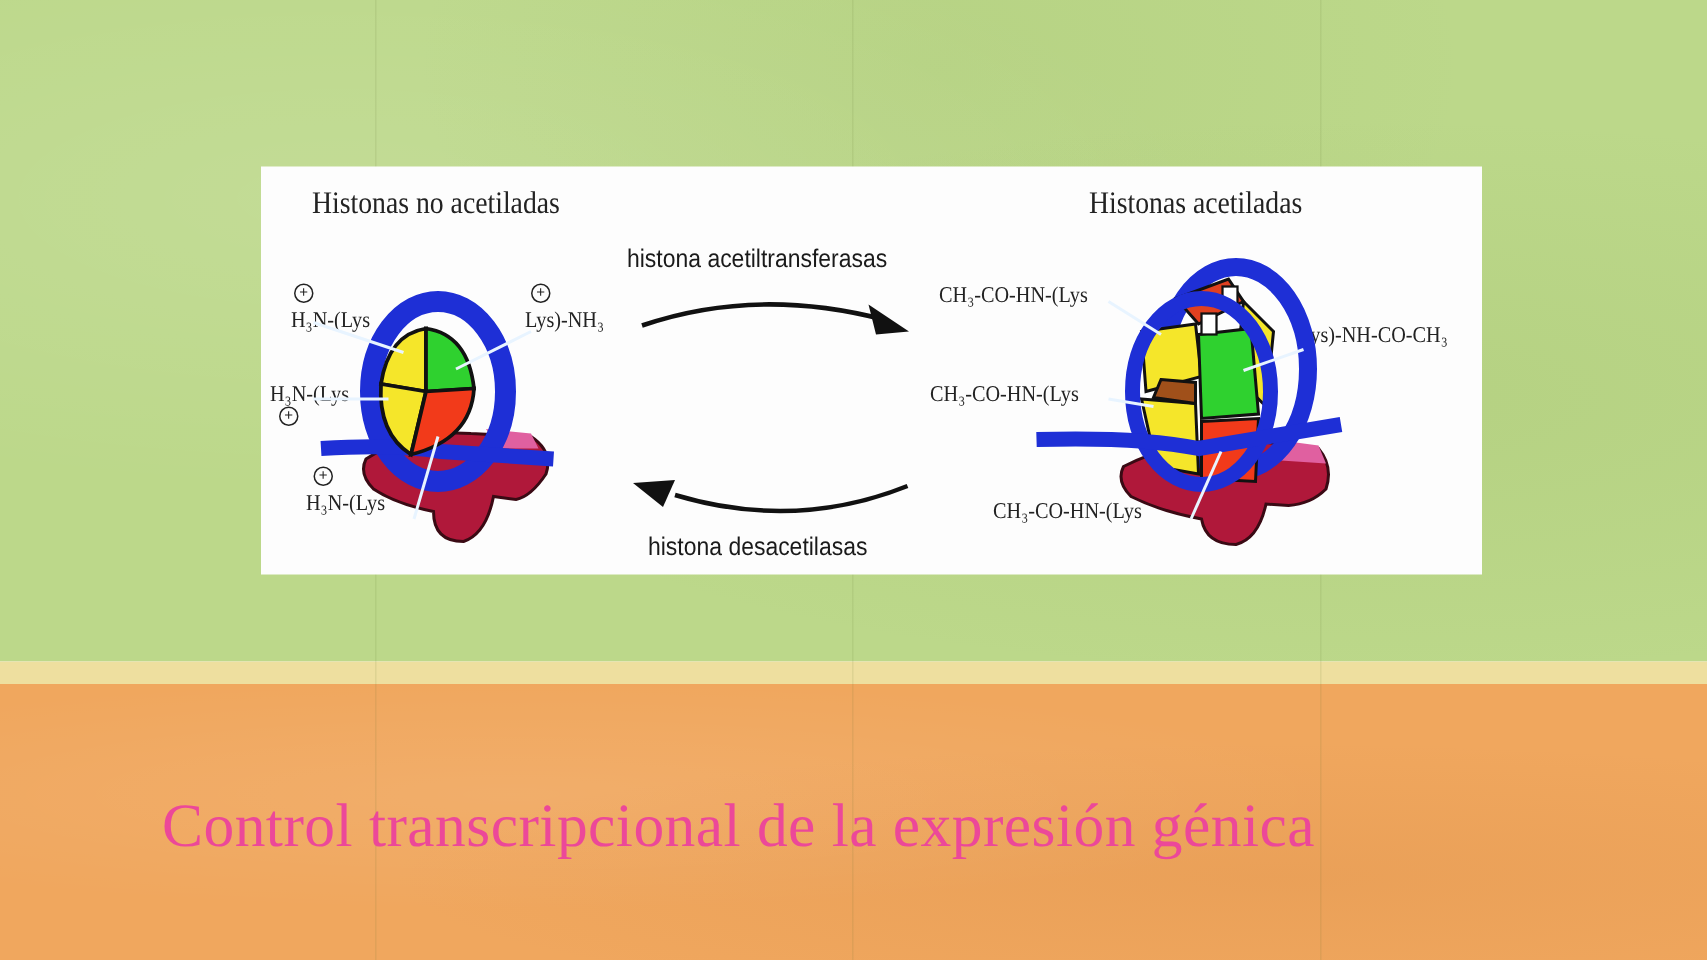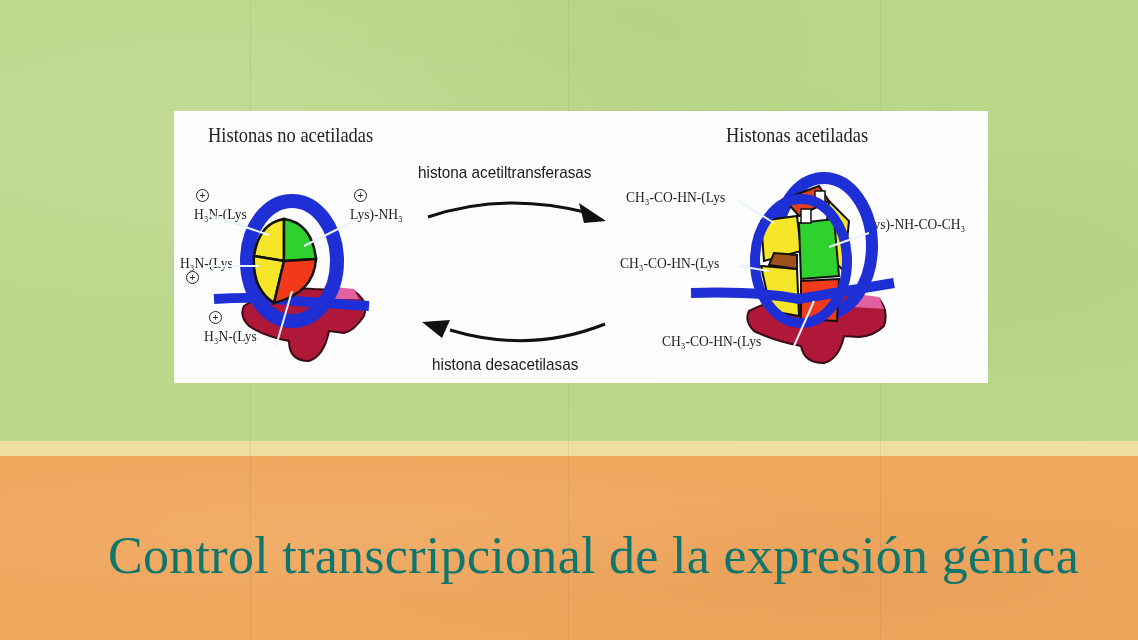--- a/index.html
+++ b/index.html
@@ -17,21 +17,21 @@
         radial-gradient(ellipse at 30% 40%, rgba(255,255,255,0.08), rgba(0,0,0,0) 50%),
         radial-gradient(ellipse at 75% 70%, rgba(160,80,20,0.08), rgba(0,0,0,0) 50%),
         #f0a75e; }
     .figure { position:absolute; left:174px; top:111px; width:814px; height:272px; background:#fdfdfd; overflow:hidden; }
     .fig-text { position:absolute; color:#222; white-space:nowrap; }
     .fig-heading { font-family:"Liberation Serif", serif; font-size:21px; transform:scaleX(0.88); transform-origin:left top; }
     .fig-label { font-family:"Liberation Serif", serif; font-size:15px; transform:scaleX(0.9); transform-origin:left top; }
     .fig-enzyme { font-family:"Liberation Sans", sans-serif; font-size:17px; transform:scaleX(0.9); transform-origin:left top; color:#1a1a1a; }
     .charge { position:absolute; width:11px; height:11px; border:1.3px solid #222; border-radius:50%; font-family:"Liberation Sans", sans-serif; font-size:10px; line-height:11px; text-align:center; color:#222; }
     svg { position:absolute; }
-    .title { position:absolute; left:108px; top:526px; font-family:"Liberation Serif", serif; font-size:52px; color:#0f766e; white-space:nowrap; letter-spacing:0.3px; }
+    .title { position:absolute; left:108px; top:526px; font-family:"Liberation Serif", serif; font-size:41px; color:#ec4899; white-space:nowrap; letter-spacing:0.3px; }
   </style>
 </head>
 <body>
 
 <div class="bg-top"></div>
 <div class="stripe"></div>
 <div class="bg-bottom"></div>
 <div class="seam" style="left:250px"></div>
 <div class="seam" style="left:568px"></div>
 <div class="seam" style="left:880px"></div>

